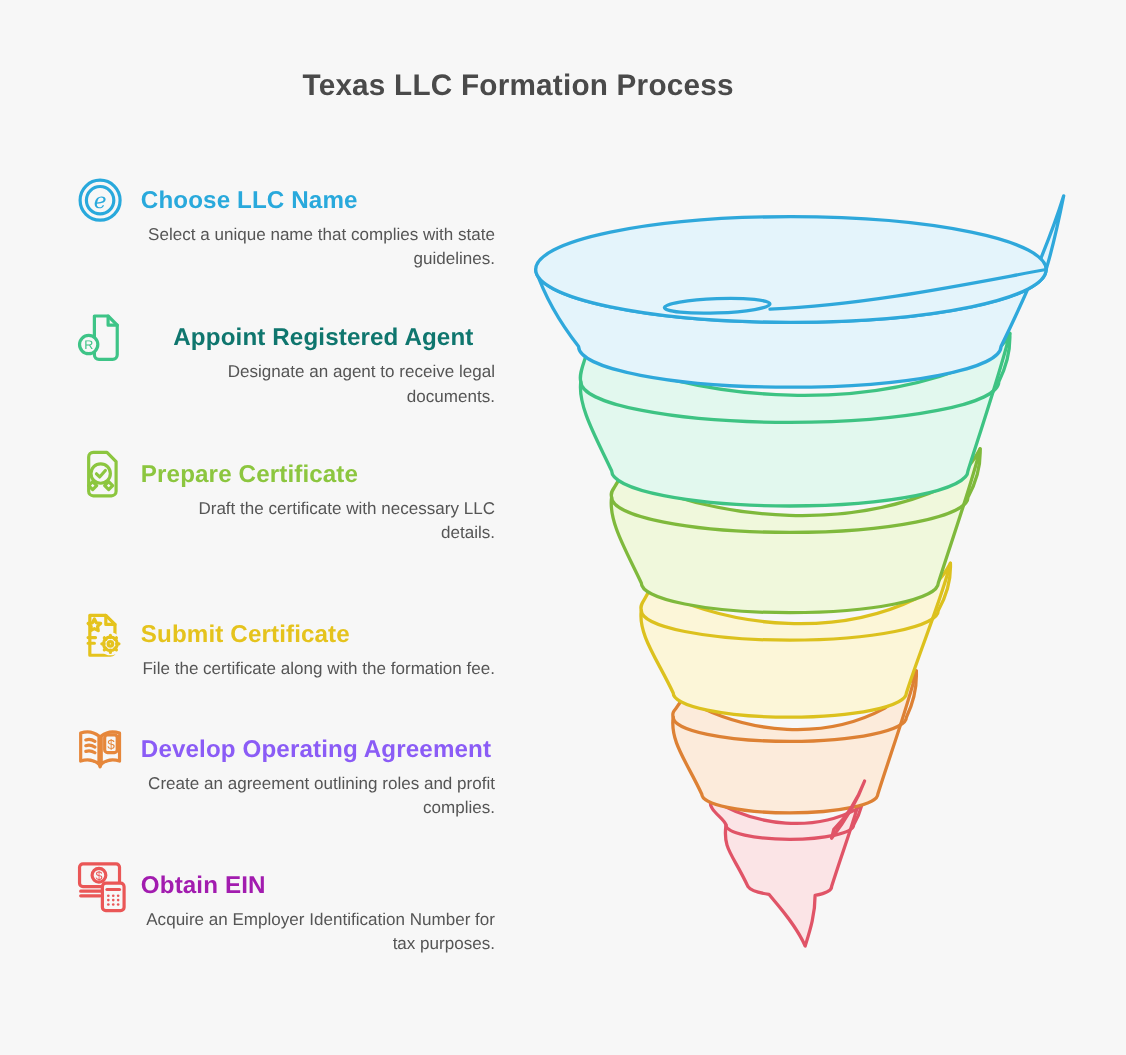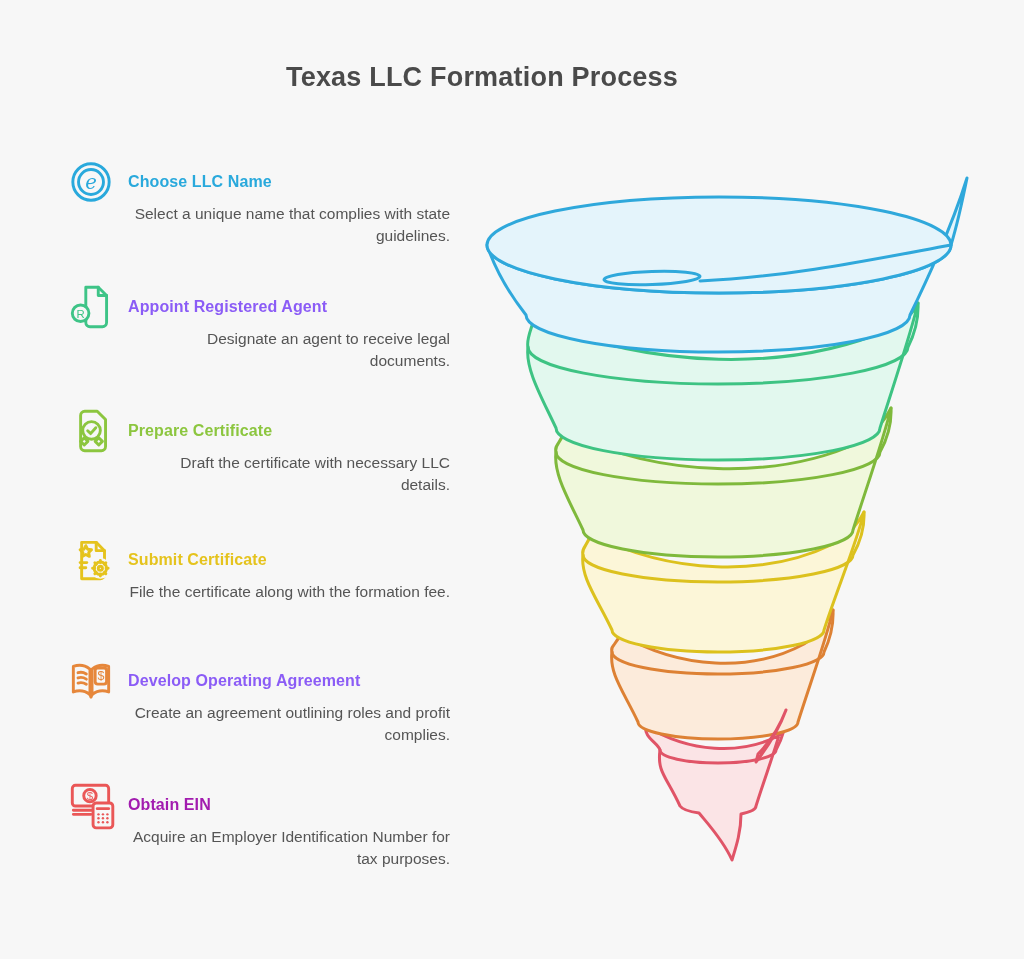--- a/index.html
+++ b/index.html
@@ -4,36 +4,36 @@
 <style>
   * { margin:0; padding:0; box-sizing:border-box; }
   html,body { width:1024px; height:959px; }
   body {
     background:#f7f7f7;
     font-family:"Liberation Sans", sans-serif;
     position:relative;
     overflow:hidden;
   }
   .page-title {
-    position:absolute; top:62px; left:16px; width:932px;
+    position:absolute; top:62px; left:5px; width:932px;
     text-align:center;
     font-size:27px; font-weight:bold; color:#4a4a4a;
     letter-spacing:0.2px;
   }
   .steps {
     position:absolute; left:64px; top:155px; width:410px; height:760px;
   }
   .step {
     position:absolute; left:0; display:flex; align-items:flex-start; width:410px;
   }
   .step .icon-box { width:54px; height:54px; flex:0 0 54px; }
   .step .icon-box svg { width:54px; height:54px; display:block; }
   .step .txt { margin-left:10px; width:332px; }
   .step h3 {
-    font-size:16px; font-weight:bold; line-height:26px; margin-top:14px;
+    font-size:22px; font-weight:bold; line-height:26px; margin-top:14px;
     letter-spacing:0.1px;
   }
   .step p {
     margin-top:8px; font-size:15.5px; line-height:22px; color:#555555;
     width:322px;
     text-align:right;
   }
   #funnel-svg {
     position:absolute; left:0; top:0; width:1024px; height:959px;
     pointer-events:none;
@@ -103,42 +103,42 @@
   <div class="step" style="top:125px">
     <div class="icon-box">
       <svg viewBox="0 0 52 52" fill="none" stroke-width="2.8" stroke-linecap="round" stroke-linejoin="round" stroke="currentColor" style="color: rgb(62, 196, 135);">
         <path d="M21 7 H33 L41 15 V41 a4 4 0 0 1 -4 4 H25 a4 4 0 0 1 -4 -4 Z"></path>
         <path d="M33 7 V15 H41"></path>
         <circle cx="16" cy="32" r="8" fill="#f7f7f7"></circle>
         <text x="16" y="36.3" text-anchor="middle" font-size="11" font-family="Liberation Sans, sans-serif" fill="currentColor" stroke="none">R</text>
       </svg>
     </div>
     <div class="txt">
-      <h3 style="color: #8b5cf6;">Appoint Registered Agent</h3>
+      <h3 style="color: #0f766e; text-align: center;">Appoint Registered Agent</h3>
       <p>Designate an agent to receive legal documents.</p>
     </div>
   </div>
 
   <div class="step" style="top:249px">
     <div class="icon-box">
       <svg viewBox="0 0 52 52" fill="none" stroke-width="2.8" stroke-linecap="round" stroke-linejoin="round" stroke="currentColor" style="color: rgb(140, 198, 63);">
         <path d="M20 7 H32 L40 15 V41 a4 4 0 0 1 -4 4 H20 a4 4 0 0 1 -4 -4 V11 a4 4 0 0 1 4 -4 Z"></path>
         <polygon points="19.5,32.5 23,36 19.5,39.5 16,36" fill="#f7f7f7"></polygon>
         <polygon points="33.5,32.5 37,36 33.5,39.5 30,36" fill="#f7f7f7"></polygon>
         <circle cx="26.5" cy="25.5" r="8.5" fill="#f7f7f7"></circle>
         <path d="M22.8 25.7 L25.6 28.5 L30.6 22.8"></path>
       </svg>
     </div>
     <div class="txt">
       <h3 style="color: rgb(140, 198, 63);">Prepare Certificate</h3>
       <p>Draft the certificate with necessary LLC details.</p>
     </div>
   </div>
 
-  <div class="step" style="top:378px">
+  <div class="step" style="top:395px">
     <div class="icon-box">
       <svg viewBox="0 0 52 52" fill="none" stroke-width="2.8" stroke-linecap="round" stroke-linejoin="round" stroke="currentColor" style="color: rgb(229, 195, 29);">
         <path d="M17 9 H31 L39 17 V40 a4 4 0 0 1 -4 4 H17 Z"></path>
         <path d="M31 9 V17 H39"></path>
         <path d="M21 12.2 l1.7 3.4 3.8 0.5 -2.7 2.7 0.6 3.7 -3.4 -1.8 -3.4 1.8 0.6 -3.7 -2.7 -2.7 3.8 -0.5 Z" fill="#f7f7f7"></path>
         <path d="M15.5 28.5 h6.5 M15.5 33.5 h5.5"></path>
         <circle cx="35" cy="34" r="10" fill="#f7f7f7" stroke="none"></circle>
         <circle cx="35" cy="34" r="6"></circle>
         <path d="M35 26.5 v2 M35 39.5 v2 M42.5 34 h-2 M29.5 34 h-2 M40.3 28.7 l-1.4 1.4 M31.1 37.9 l-1.4 1.4 M40.3 39.3 l-1.4 -1.4 M31.1 30.1 l-1.4 -1.4"></path>
         <circle cx="35" cy="34" r="2"></circle>

